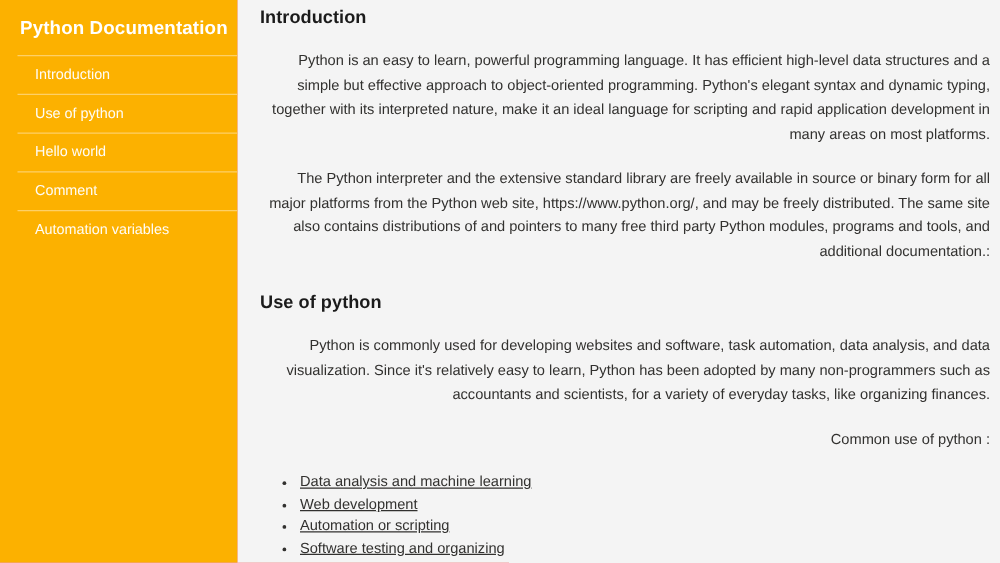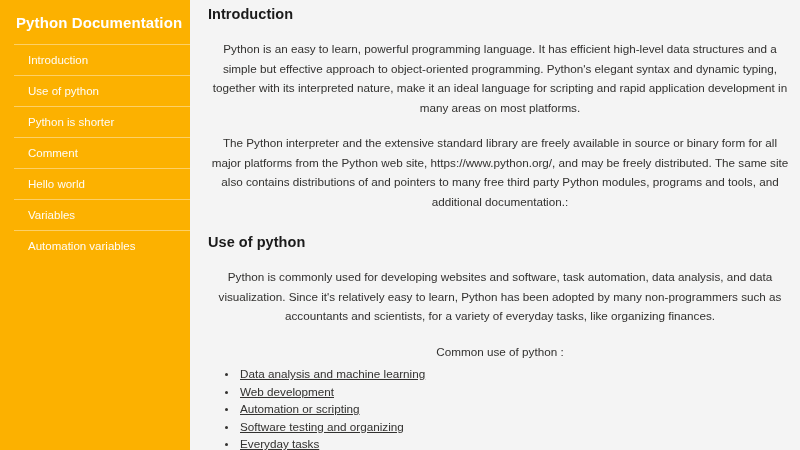--- a/index.html
+++ b/index.html
@@ -87,24 +87,24 @@
     letter-spacing: 0.05px;
   }
   h2.section-heading.spaced {
     margin-top: 22px;
   }
   p.para {
     font-size: 11.7px;
     line-height: 19.5px;
     color: #32312f;
     margin: 0 0 16px 0;
-    text-align: center;
+    text-align: right;
   }
   p.para.tight {
-    margin-bottom: 4px;
+    margin-bottom: 16px;
   }
   ul.bullets {
     margin: 0 0 16px 0;
     padding-left: 30px;
     list-style: disc;
   }
   ul.bullets li {
     font-size: 11.7px;
     line-height: 17.5px;
     color: #32312f;
@@ -124,30 +124,24 @@
   <aside class="sidebar">
     <h1 class="sidebar-title">Python Documentation</h1>
     <ul class="nav">
       <li class="nav-item">
         <span class="nav-label">Introduction</span>
       </li>
       <li class="nav-item">
         <span class="nav-label">Use of python</span>
       </li>
       <li class="nav-item">
-        <span class="nav-label">Python is shorter</span>
+        <span class="nav-label">Hello world</span>
       </li>
       <li class="nav-item">
         <span class="nav-label">Comment</span>
-      </li>
-      <li class="nav-item">
-        <span class="nav-label">Hello world</span>
-      </li>
-      <li class="nav-item">
-        <span class="nav-label">Variables</span>
       </li>
       <li class="nav-item">
         <span class="nav-label">Automation variables</span>
       </li>
     </ul>
   </aside>
 
   <main class="content">
     <div class="content-inner">
 

